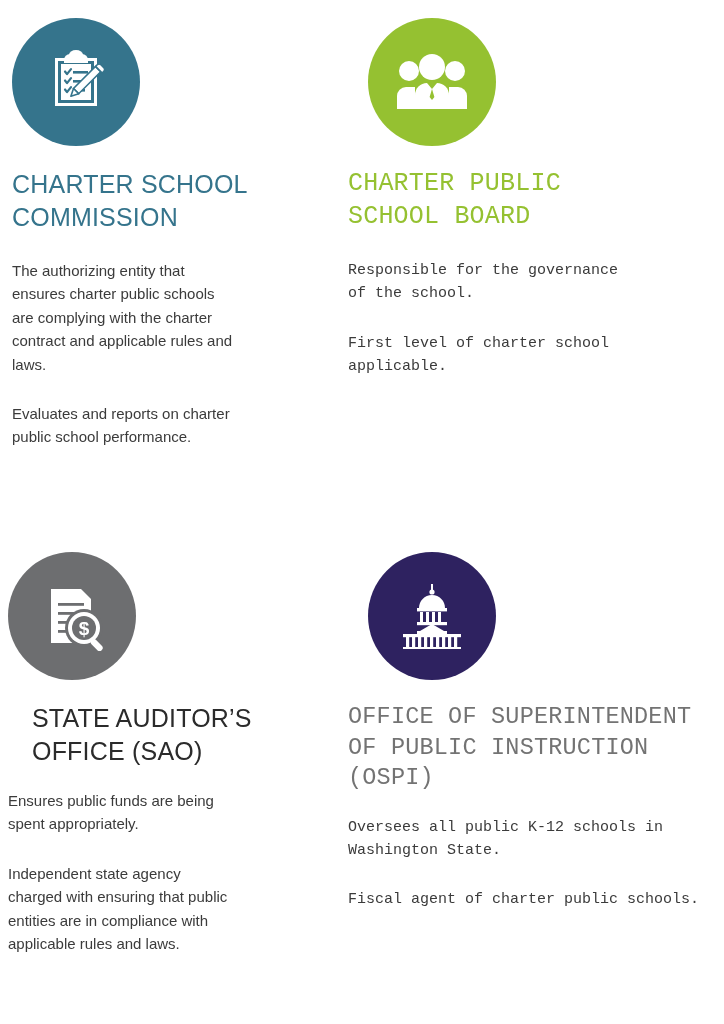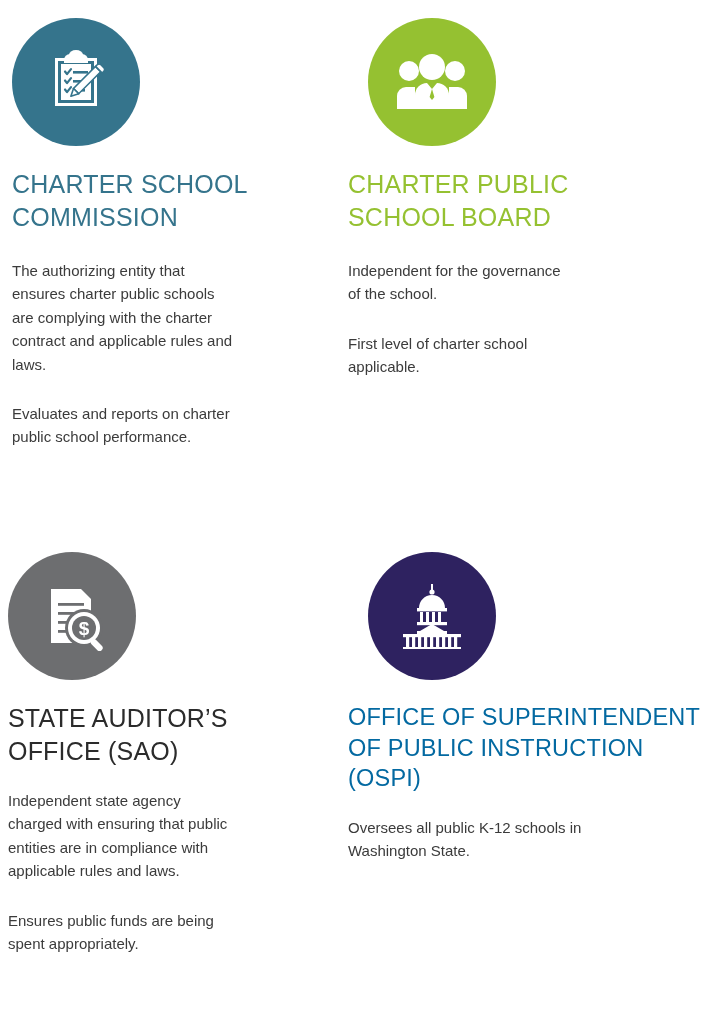--- a/index.html
+++ b/index.html
@@ -63,21 +63,21 @@
   .card-body p {
     font-size: 15px;
     line-height: 1.56;
     color: #3b3b3b;
     margin: 0 0 26px 0;
     white-space: pre-line;
   }
   .card-body p:last-child { margin-bottom: 0; }
 
   .col1 .card-title, .col1 .card-body { max-width: 322px; }
-  .col2 .card-title, .col2 .card-body { max-width: 372px; }
+  .col2 .card-title, .col2 .card-body { max-width: 372px; font-family: Liberation Mono, monospace; }
 </style>
 </head>
 <body>
 
 <div class="infographic">
 
   <div class="card card--r1c1 col1">
     <div class="badge" style="background:#35748C;">
       <span>
         <svg width="72" height="72" viewBox="0 0 72 72" aria-hidden="true">
@@ -137,21 +137,21 @@
 
             <path d="M33 32l5 6 5-6-5-2z" fill="#95C131"></path>
             <path d="M38 38l-2.4 8 2.4 3 2.4-3z" fill="#95C131"></path>
           </g>
         </svg>
       </span>
     </div>
     <div class="card-title" style="color:#95C131;">CHARTER PUBLIC
 SCHOOL BOARD</div>
     <div class="card-body">
-      <p>Independent for the governance
+      <p>Responsible for the governance
 of the school.</p>
       <p>First level of charter school
 applicable.</p>
     </div>
   </div>
 
   <div class="card card--r2c1 col1">
     <div class="badge" style="background:#6D6E70;">
       <span>
         <svg width="70" height="70" viewBox="0 0 70 70" aria-hidden="true">
@@ -168,29 +168,29 @@
             <circle cx="47" cy="47" r="16" fill="#ffffff"></circle>
             <circle cx="47" cy="47" r="12" fill="#6D6E70"></circle>
 
             <text x="47" y="53.5" font-family="'Liberation Sans', sans-serif" font-size="19" font-weight="bold" fill="#ffffff" text-anchor="middle">$</text>
 
             <rect x="57" y="57" width="14" height="6.2" rx="3" transform="rotate(45 57 57)" fill="#ffffff"></rect>
           </g>
         </svg>
       </span>
     </div>
-    <div class="card-title" style="color:#2B2B2B;">STATE AUDITOR’S
+    <div class="card-title" style="color:#2B2B2B;margin-left:24px;">STATE AUDITOR’S
 OFFICE (SAO)</div>
     <div class="card-body">
+      <p>Ensures public funds are being
+spent appropriately.</p>
       <p>Independent state agency
 charged with ensuring that public
 entities are in compliance with
 applicable rules and laws.</p>
-      <p>Ensures public funds are being
-spent appropriately.</p>
     </div>
   </div>
 
   <div class="card card--r2c2 col2">
     <div class="badge" style="background:#2E2260;">
       <span>
         <svg width="74" height="66" viewBox="0 0 74 66" aria-hidden="true">
           <g fill="#ffffff">
 
             <rect x="36" y="1" width="2" height="7"></rect>
@@ -218,21 +218,22 @@
             <rect x="41" y="54" width="3.2" height="10"></rect>
             <rect x="47" y="54" width="3.2" height="10"></rect>
             <rect x="53" y="54" width="3.2" height="10"></rect>
             <rect x="59" y="54" width="3.2" height="10"></rect>
 
             <rect x="8" y="64" width="58" height="2.2"></rect>
           </g>
         </svg>
       </span>
     </div>
-    <div class="card-title" style="color:#0369a1; font-size:23.5px;">OFFICE OF SUPERINTENDENT
+    <div class="card-title" style="color:#737373; font-size:23.5px;">OFFICE OF SUPERINTENDENT
 OF PUBLIC INSTRUCTION (OSPI)</div>
     <div class="card-body">
       <p>Oversees all public K-12 schools in
 Washington State.</p>
+      <p>Fiscal agent of charter public schools.</p>
     </div>
   </div>
 
 </div>
 
 </body></html>

